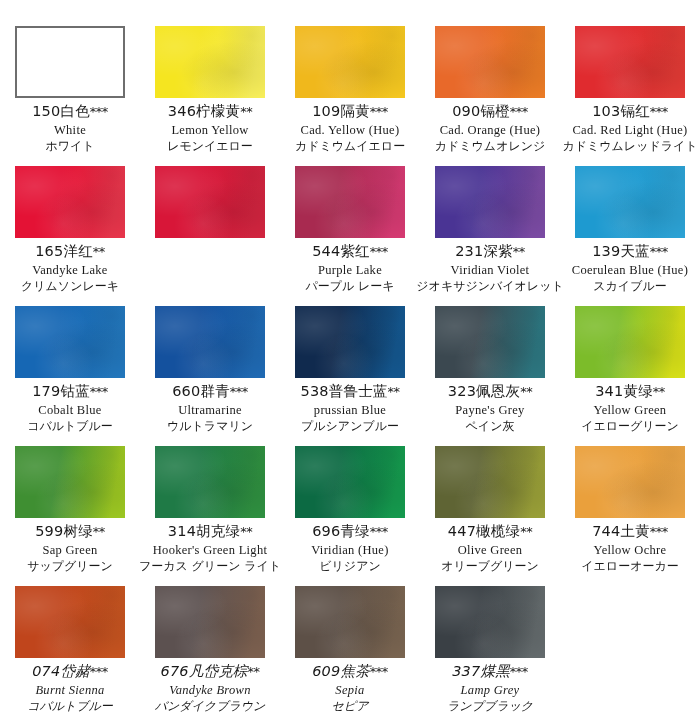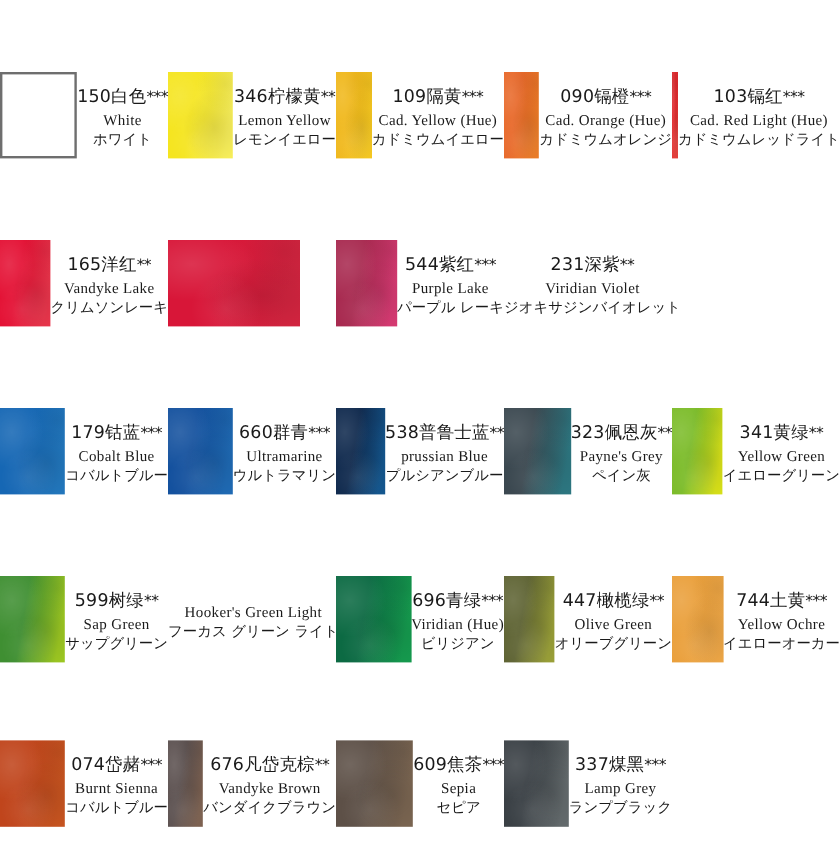--- a/index.html
+++ b/index.html
@@ -21,26 +21,27 @@
     box-sizing: border-box;
     padding: 26px 0 0 0;
   }
 
   .row {
     display: flex;
     width: 700px;
     height: 140px;
     box-sizing: border-box;
   }
-  .row:last-child { height: 134px; }
+  .row:last-child { height: 134px; font-style: italic; }
 
   .cell {
     width: 140px;
     box-sizing: border-box;
     display: flex;
+    flex-direction: column;
     align-items: center;
     justify-content: flex-start;
   }
 
   .swatch {
     width: 110px;
     height: 72px;
     box-sizing: border-box;
     position: relative;
     overflow: hidden;
@@ -167,20 +168,28 @@
       </div>
     </div>
     <div class="cell">
       <div class="swatch" style="background: linear-gradient(100deg, rgb(74, 52, 148) 0%, rgb(74, 52, 148) 38%, rgb(123, 75, 164) 88%, rgb(123, 75, 164) 100%);"></div>
       <div class="labels">
         <div class="label-cn"><span>231</span><span>深紫</span><span class="stars">**</span></div>
         <div class="label-en">Viridian Violet</div>
         <div class="label-jp">ジオキサジンバイオレット</div>
       </div>
     </div>
+    <div class="cell">
+      <div class="swatch" style="background: linear-gradient(100deg, rgb(30, 154, 208) 0%, rgb(30, 154, 208) 38%, rgb(44, 163, 214) 88%, rgb(44, 163, 214) 100%);"></div>
+      <div class="labels">
+        <div class="label-cn"><span>139</span><span>天蓝</span><span class="stars">***</span></div>
+        <div class="label-en">Coerulean Blue (Hue)</div>
+        <div class="label-jp">スカイブルー</div>
+      </div>
+    </div>
   </div>
 
   <div class="row">
     <div class="cell">
       <div class="swatch" style="background: linear-gradient(100deg, rgb(22, 103, 180) 0%, rgb(22, 103, 180) 38%, rgb(34, 119, 189) 88%, rgb(34, 119, 189) 100%);"></div>
       <div class="labels">
         <div class="label-cn"><span>179</span><span>钴蓝</span><span class="stars">***</span></div>
         <div class="label-en">Cobalt Blue</div>
         <div class="label-jp">コバルトブルー</div>
       </div>
@@ -224,20 +233,21 @@
       <div class="swatch" style="background: linear-gradient(100deg, rgb(63, 143, 50) 0%, rgb(63, 143, 50) 38%, rgb(156, 199, 34) 88%, rgb(156, 199, 34) 100%);"></div>
       <div class="labels">
         <div class="label-cn"><span>599</span><span>树绿</span><span class="stars">**</span></div>
         <div class="label-en">Sap Green</div>
         <div class="label-jp">サップグリーン</div>
       </div>
     </div>
     <div class="cell">
       <div class="swatch" style="background: linear-gradient(100deg, rgb(31, 122, 70) 0%, rgb(31, 122, 70) 38%, rgb(47, 144, 64) 88%, rgb(47, 144, 64) 100%);"></div>
       <div class="labels">
+        <div class="label-cn"><span>314</span><span>胡克绿</span><span class="stars">**</span></div>
         <div class="label-en">Hooker's Green Light</div>
         <div class="label-jp">フーカス グリーン ライト</div>
       </div>
     </div>
     <div class="cell">
       <div class="swatch" style="background: linear-gradient(100deg, rgb(12, 106, 67) 0%, rgb(12, 106, 67) 38%, rgb(21, 154, 78) 88%, rgb(21, 154, 78) 100%);"></div>
       <div class="labels">
         <div class="label-cn"><span>696</span><span>青绿</span><span class="stars">***</span></div>
         <div class="label-en">Viridian (Hue)</div>
         <div class="label-jp">ビリジアン</div>

